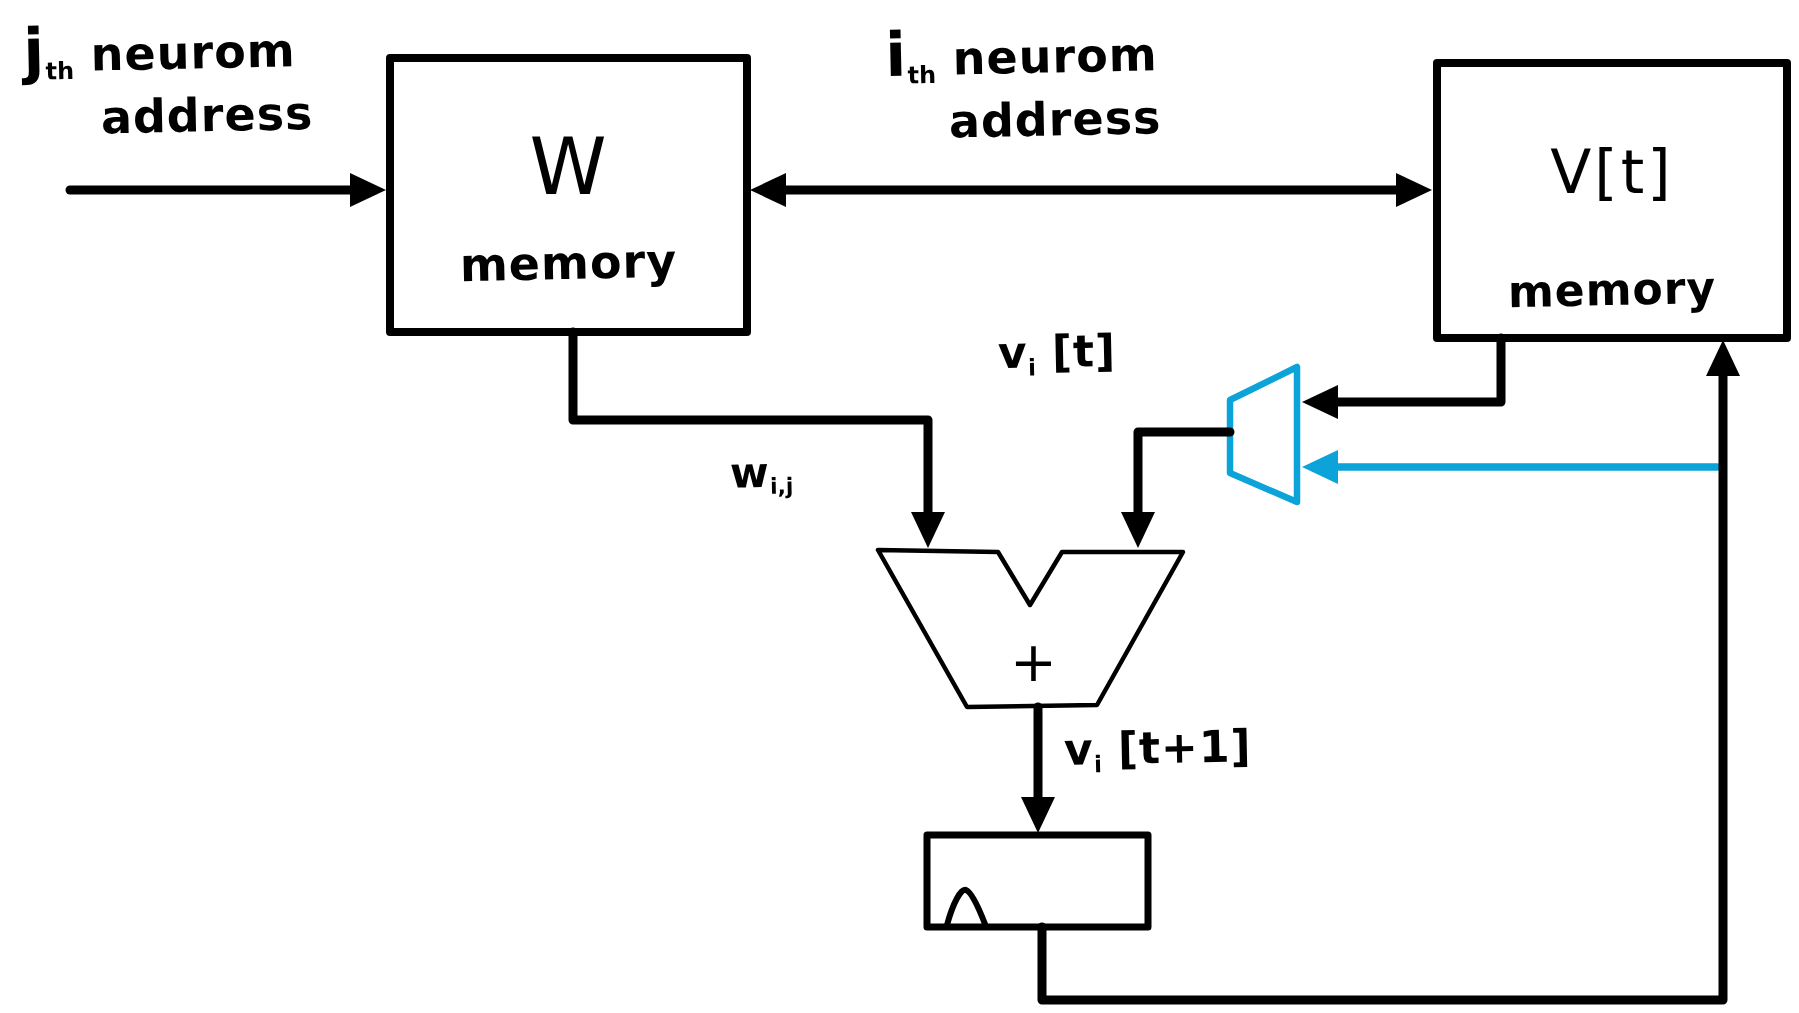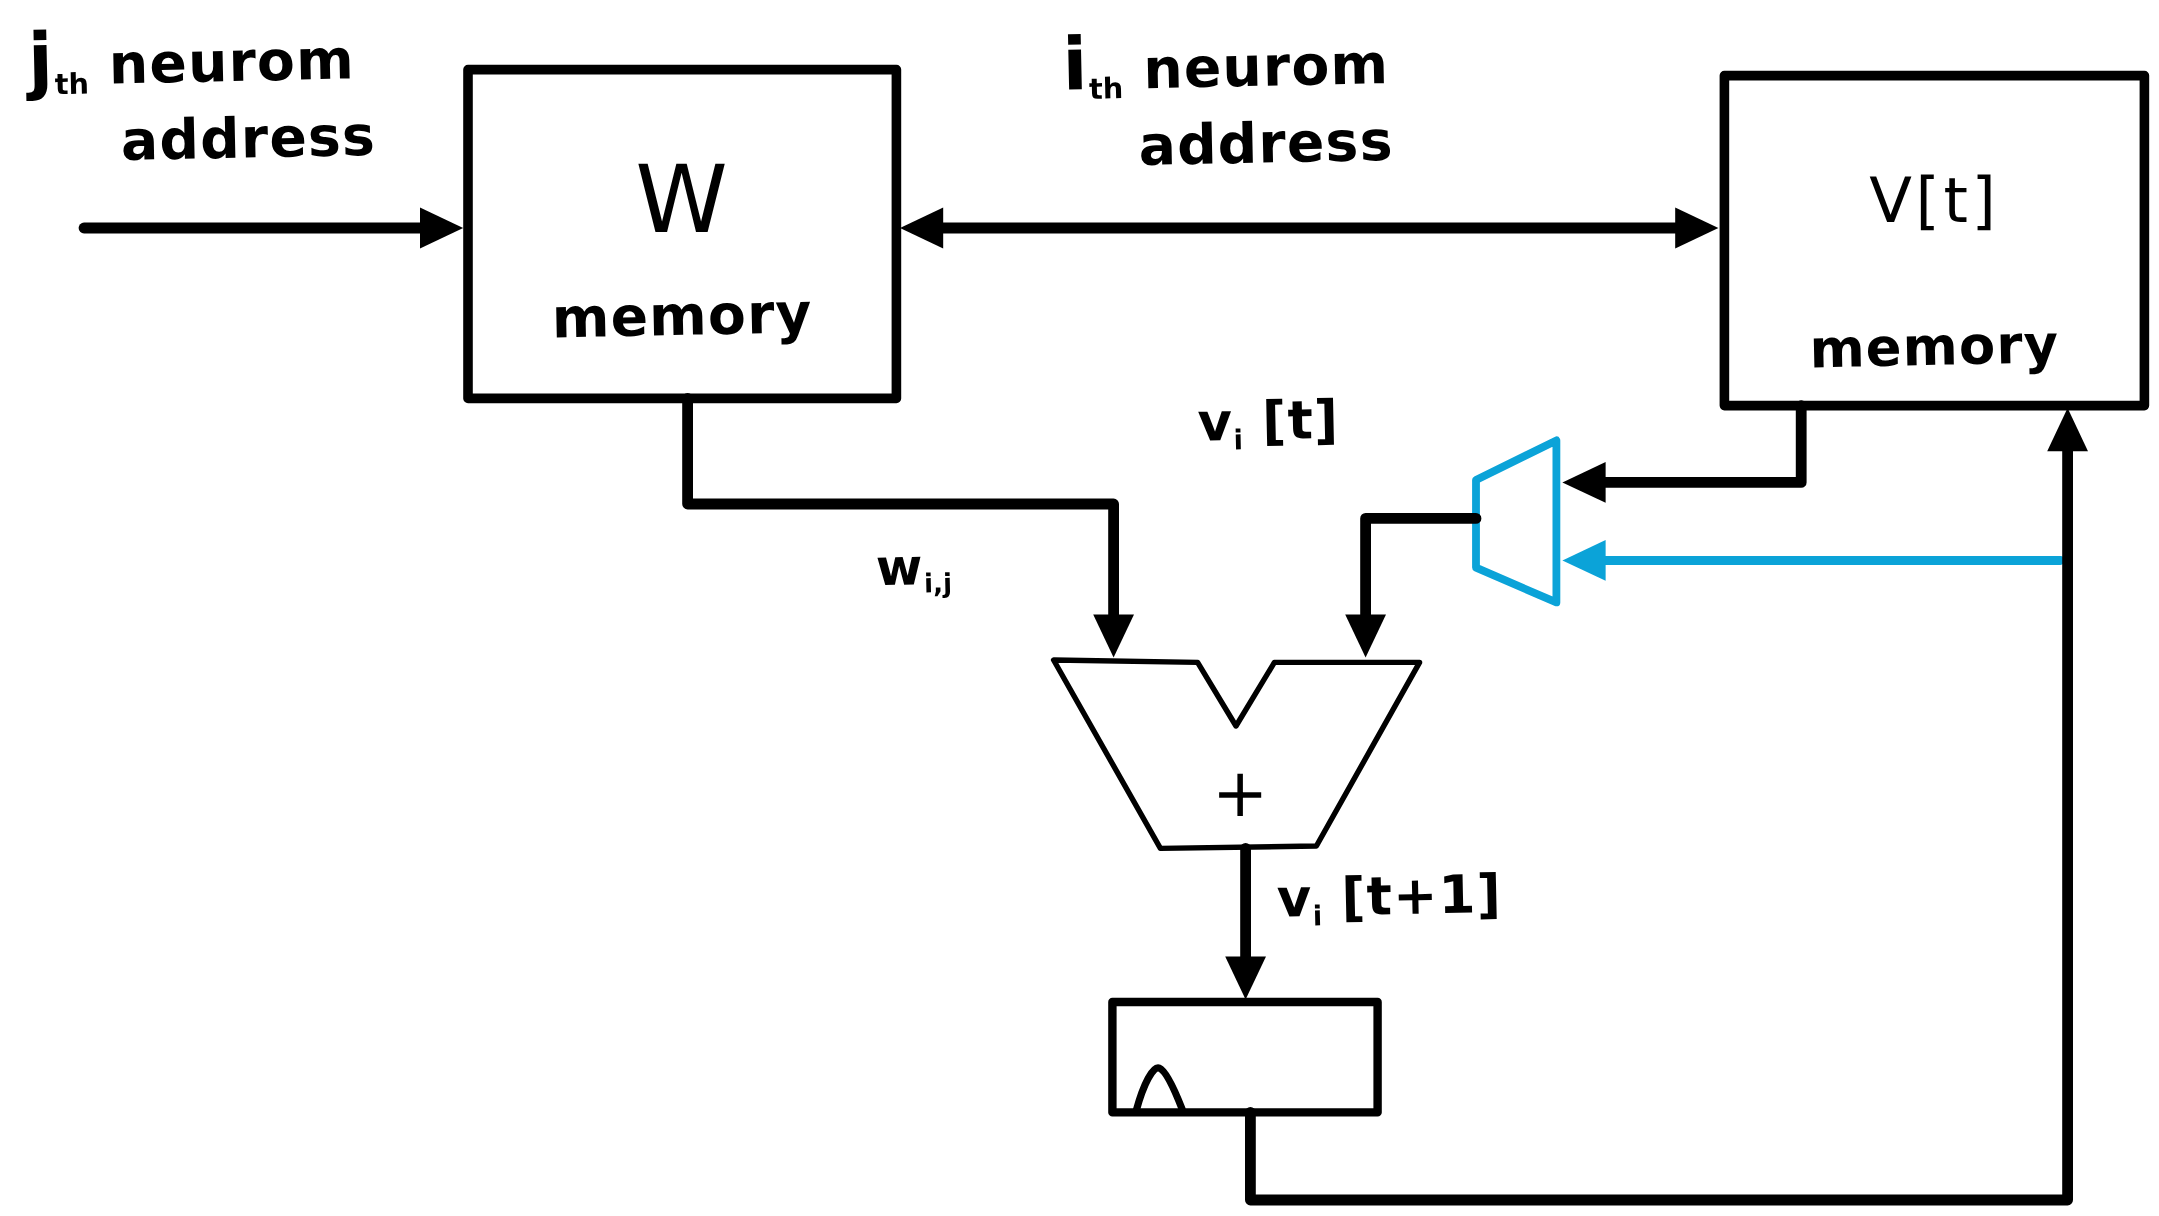--- a/index.html
+++ b/index.html
@@ -15,21 +15,21 @@
   .addr{font-size:46px;}
   .addr .line2{display:block;margin-top:14px;}
   #j-address{left:24px;top:18px;}
   #j-address .line2{margin-left:76px;}
   #i-address{left:886px;top:22px;}
   #i-address .line2{margin-left:62px;}
   
   .boxtitle{text-align:center;}
   #w-title{left:390px;top:128px;width:357px;font-size:78px;font-weight:normal;}
   #w-sub{left:390px;top:240px;width:357px;font-size:46px;}
-  #v-title{left:1437px;top:142px;width:350px;font-size:52px;font-weight:normal;letter-spacing:3px;}
+  #v-title{left:1437px;top:142px;width:350px;font-size:60px;font-weight:normal;letter-spacing:3px;}
   #v-sub{left:1437px;top:268px;width:350px;font-size:44px;}
   
   #wij-label{left:730px;top:452px;font-size:42px;}
   #vit-label{left:998px;top:330px;font-size:44px;}
   #vit1-label{left:1064px;top:726px;font-size:44px;}
   #plus-label{left:1003px;top:634px;width:62px;font-size:56px;text-align:center;font-weight:normal;}
   .ink{stroke:#000000;fill:none;stroke-linecap:round;stroke-linejoin:round;}
   .head{stroke:none;}
 </style>
 </head>

